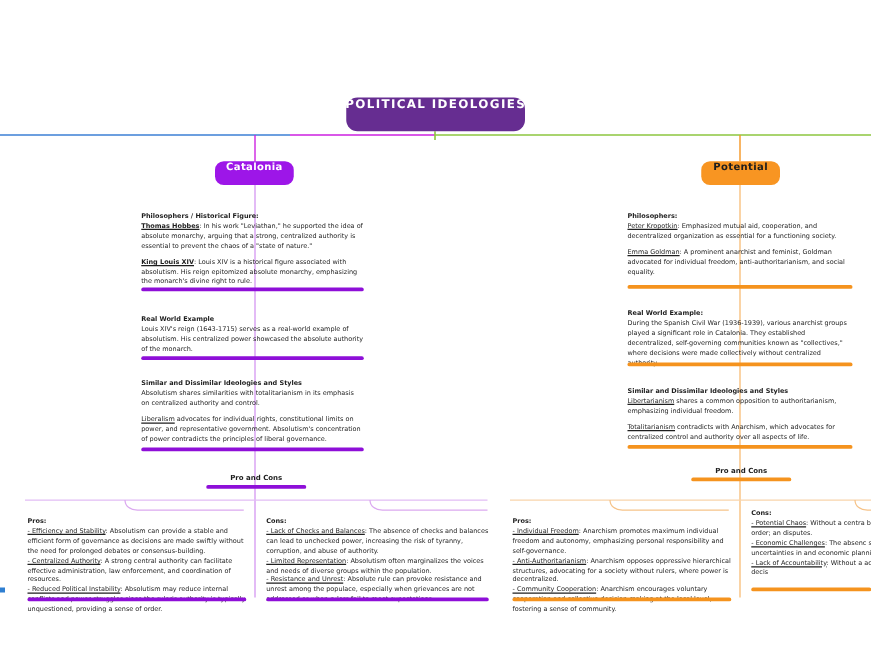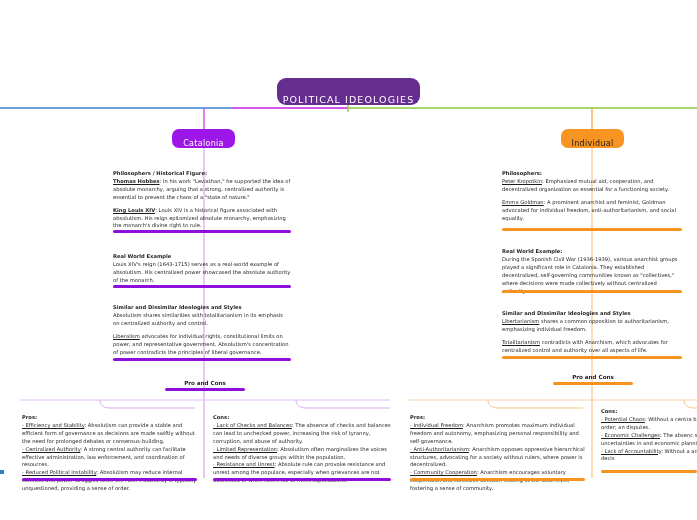--- a/index.html
+++ b/index.html
@@ -27,24 +27,24 @@
     left: 0; top: 0;
     width: 697px; height: 520px;
     pointer-events: none;
   }
   
   .node {
     position: absolute;
     box-sizing: border-box;
     border-radius: 7px;
     color: #ffffff;
-    font-weight: normal;
+    font-weight: bold;
     letter-spacing: 0.6px;
     display: flex;
-    align-items: flex-end;
+    align-items: flex-start;
     justify-content: center;
     text-align: center;
     white-space: nowrap;
   }
   .node-root {
     left: 277px;
     top: 78px;
     width: 143px;
     height: 27px;
     background: #662d91;
@@ -199,21 +199,21 @@
 
   <div class="leaf" style="left:213px; top:414px; width:178px;">
     <span class="hd">Cons:</span>
     <span class="lt"><span class="u2">- Lack of Checks and Balances</span><span>: The absence of checks and balances can lead to unchecked power, increasing the risk of tyranny, corruption, and abuse of authority.</span></span>
     <span class="lt"><span class="u2">- Limited Representation</span><span>: Absolutism often marginalizes the voices and needs of diverse groups within the population.</span></span>
     <span class="lt"><span class="u2">- Resistance and Unrest</span><span>: Absolute rule can provoke resistance and unrest among the populace, especially when grievances are not addressed or when rulers fail to meet expectations.</span></span>
   </div>
   <div class="underbar bar-purple" style="left:213px; top:478px; width:178px;"></div>
 
   <div class="node node-anarchism">
-    <span>Individual</span>
+    <span>Potential</span>
   </div>
 
   <div class="leaf" style="left:502px; top:170px; width:180px;">
     <span class="hd">Philosophers:</span>
     <p><span class="u2">Peter Kropotkin</span><span>: Emphasized mutual aid, cooperation, and decentralized organization as essential for a functioning society.</span></p>
     <p><span class="u2">Emma Goldman</span><span>: A prominent anarchist and feminist, Goldman advocated for individual freedom, anti-authoritarianism, and social equality.</span></p>
   </div>
   <div class="underbar bar-orange" style="left:502px; top:228px; width:180px;"></div>
 
   <div class="leaf" style="left:502px; top:248px; width:180px;">

